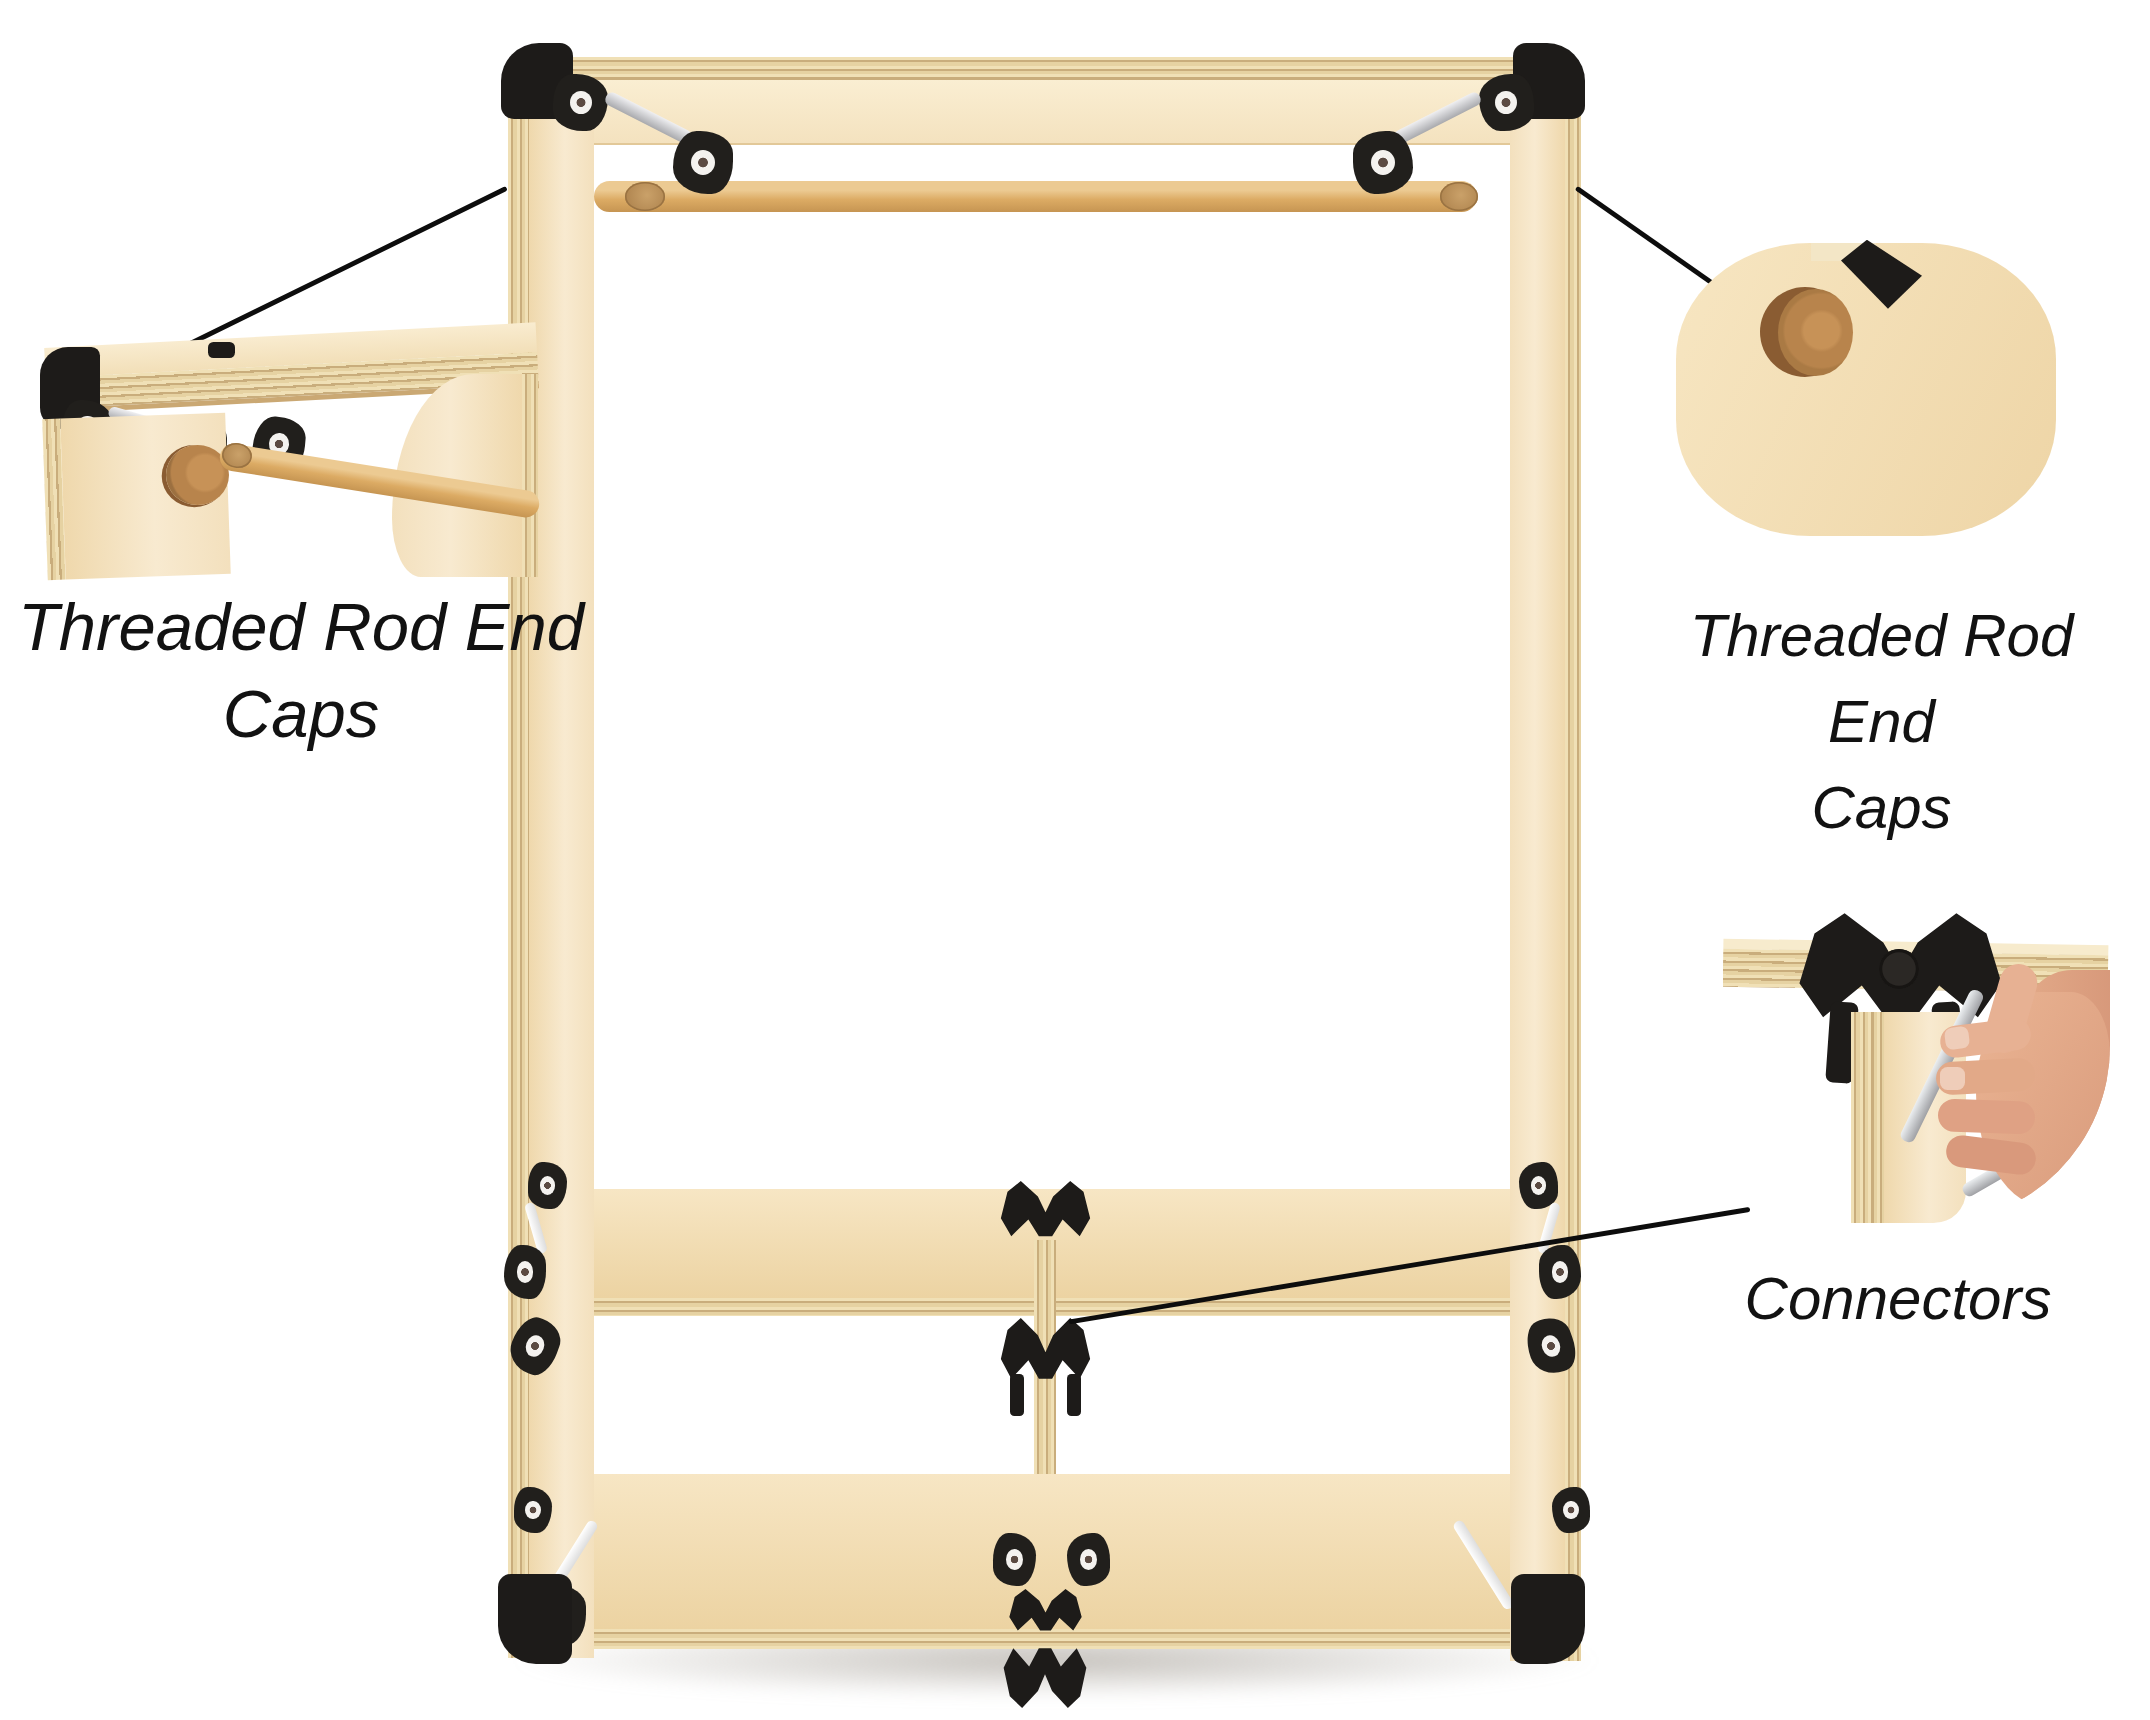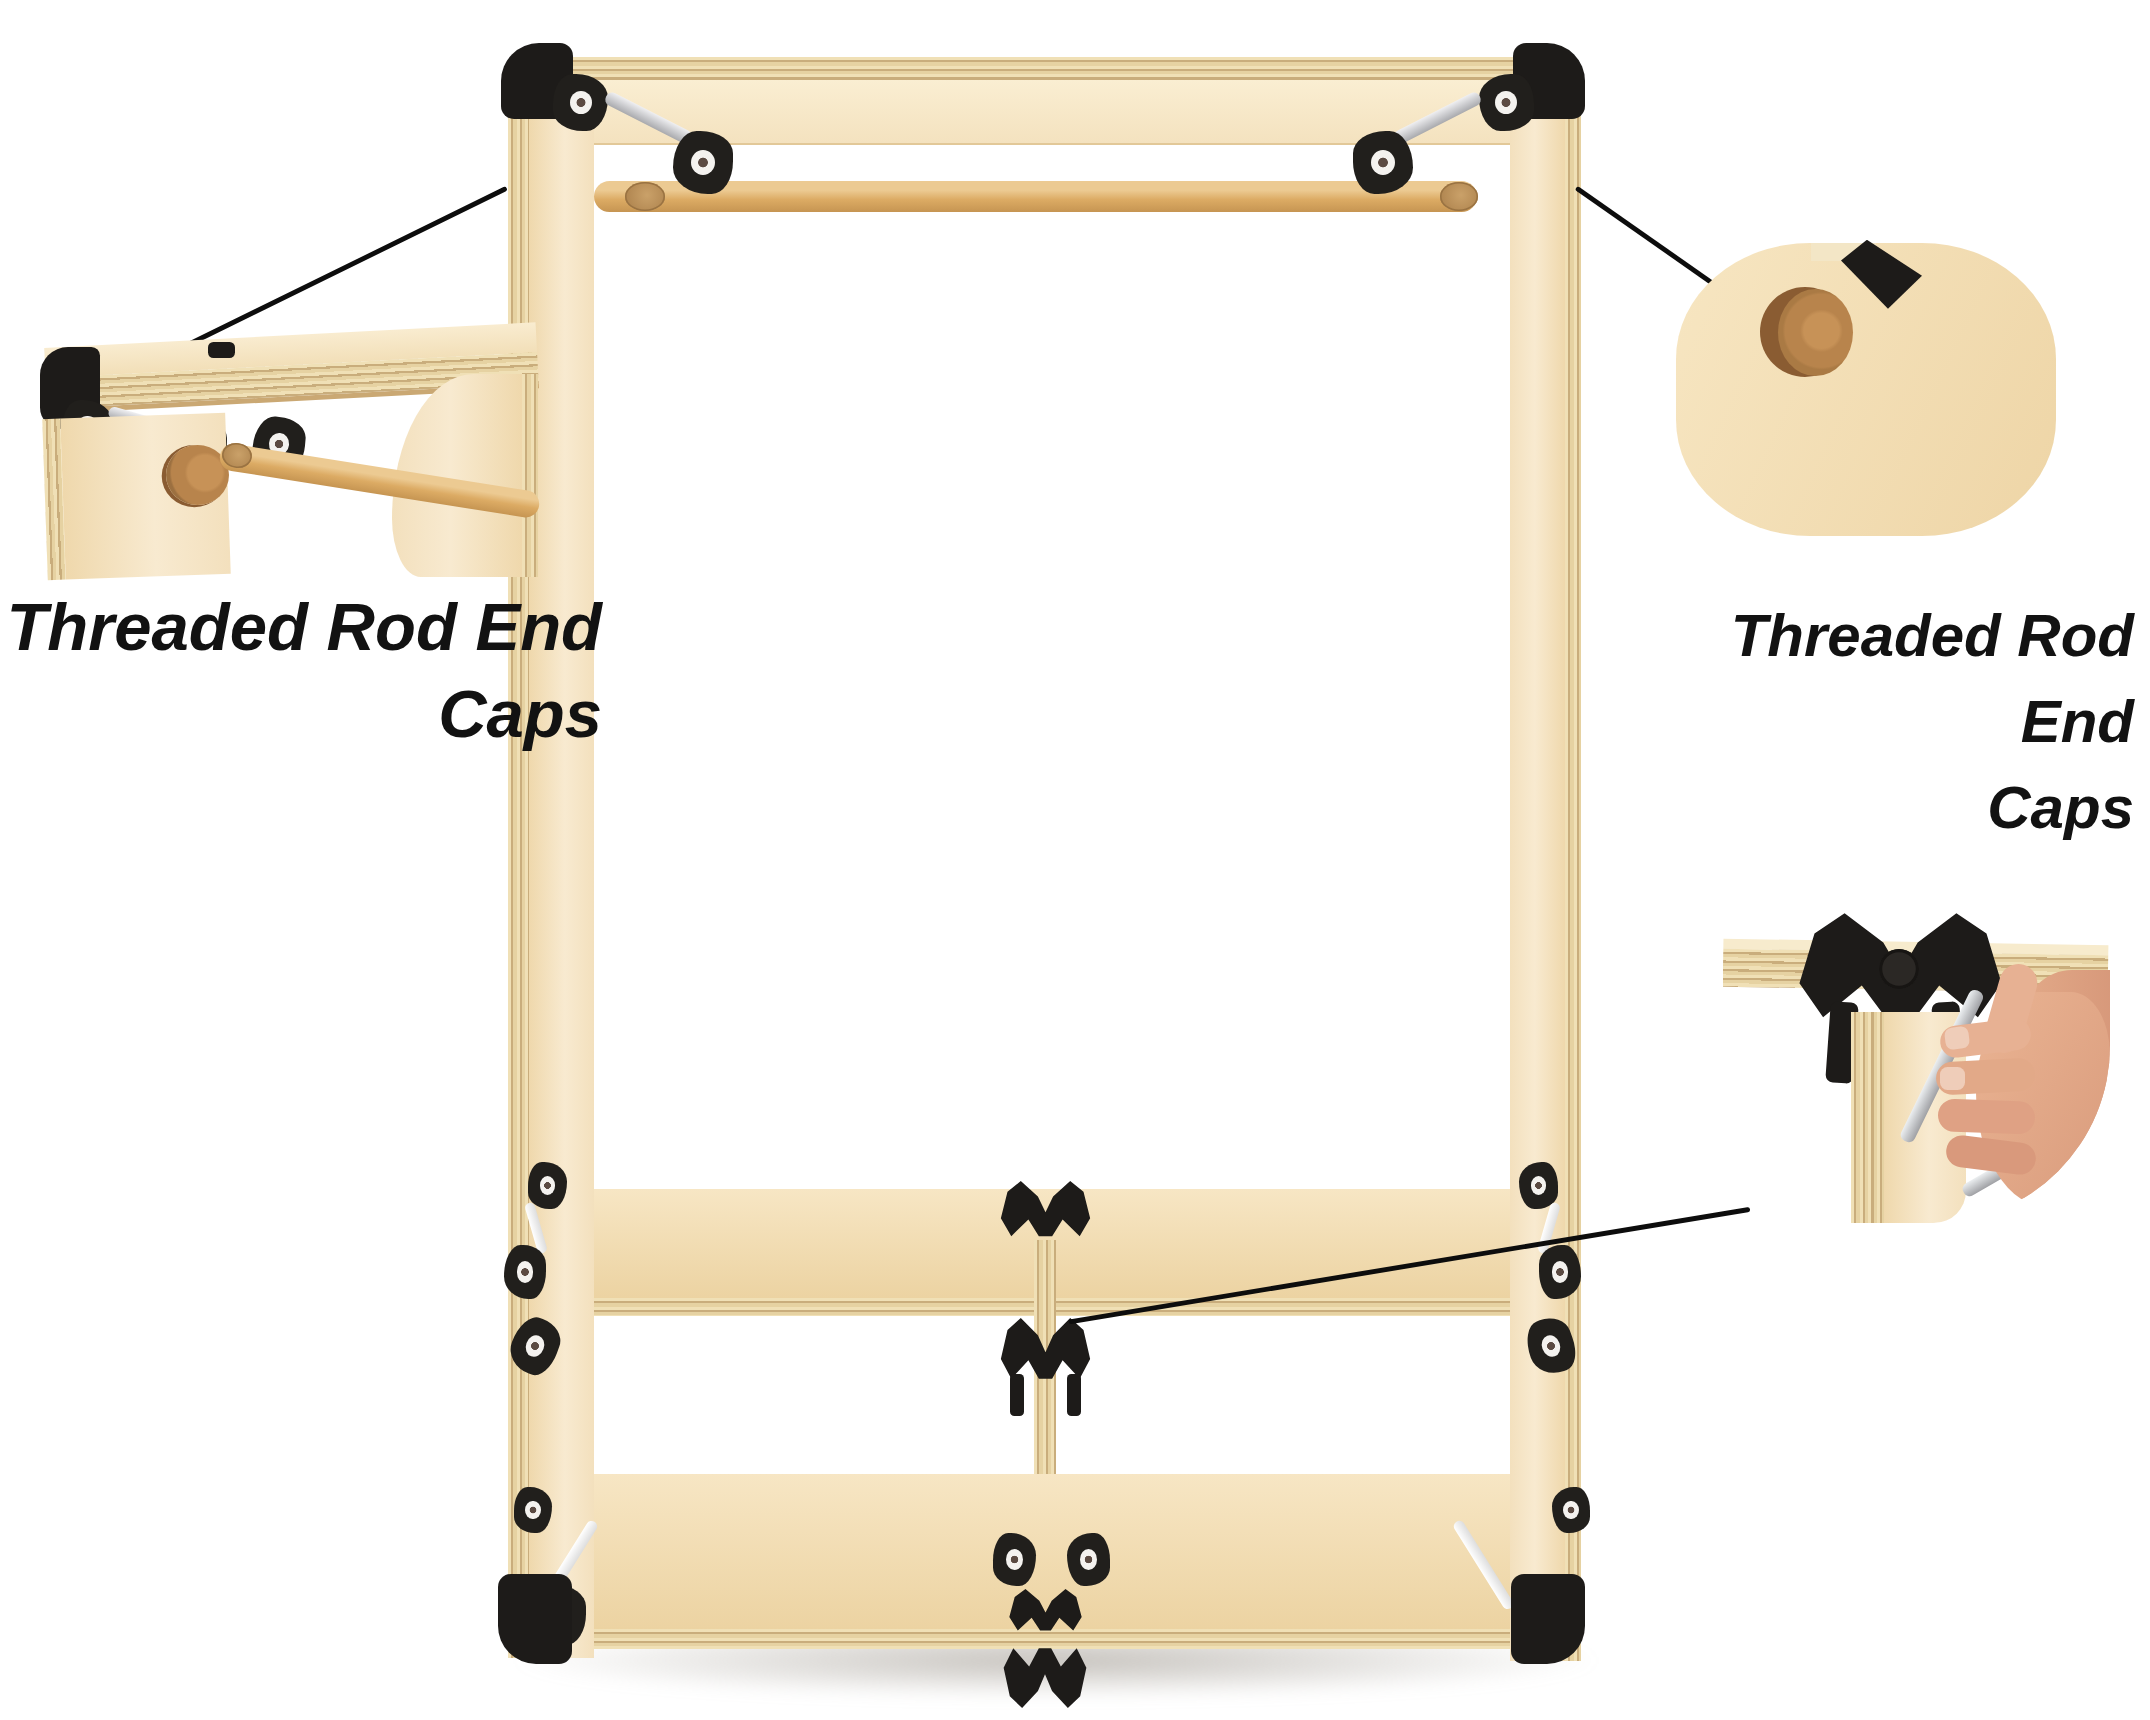--- a/index.html
+++ b/index.html
@@ -17,21 +17,21 @@
   .black{background:#1d1b19;}
   .clamp{background:#211f1c;border-radius:38% 62% 42% 58% / 55% 45% 62% 38%;}
   .clamp::after{content:"";position:absolute;left:30%;top:30%;width:40%;height:40%;border-radius:50%;
      background:radial-gradient(circle,#5b4a42 0 26%,#f4f2ef 30% 100%);}
   .butterfly{background:#1d1b19;clip-path:polygon(3% 62%,10% 18%,24% 0%,42% 26%,50% 52%,58% 26%,76% 0%,90% 18%,97% 62%,86% 92%,68% 64%,57% 92%,43% 92%,32% 64%,14% 92%);}
   .bar-silver{background:linear-gradient(180deg,#f0f0f2,#a8a9ad);border-radius:6.5px;}
   .rod-white{background:linear-gradient(90deg,#ffffff,#dddddd);border-radius:5.4px;}
   .woodrod{background:linear-gradient(180deg,#ecca92 0 30%,#dcab64 60%,#c69552 100%);border-radius:16px;}
   .capdisc{background:radial-gradient(circle at 55% 45%,#caa169,#a97e49);border-radius:50%;box-shadow:inset 0 0 0 1.6px #9a7342;}
   
-  .caption{color:#121212;font-weight:bold;font-style:italic;text-align:right;}
+  .caption{color:#121212;font-weight:normal;font-style:italic;text-align:center;}
   svg{position:absolute;left:0;top:0;}
 </style>
 </head>
 <body>
 
 <div class="abs" style="left:505px;top:1629px;width:1102px;height:70px;background:radial-gradient(ellipse at 50% 45%,rgba(150,143,133,.55),rgba(150,143,133,0) 70%);filter:blur(7.5px);"></div>
 
 <div class="abs" style="left:0;top:0;width:2151px;height:1720px;">
 
   <div class="abs stripes-h" style="left:538px;top:57px;width:1027px;height:22.6px;"></div>
@@ -172,14 +172,15 @@
   <div>Threaded Rod End</div>
   <div>Caps</div>
 </div>
 
 <div class="abs caption" style="left:1629px;top:593px;width:505px;font-size:60px;line-height:86px;">
   <div>Threaded Rod End</div>
   <div>Caps</div>
 </div>
 
 <div class="abs caption" style="left:1656px;top:1252px;width:484px;font-size:60px;line-height:94px;">
+  <div>Connectors</div>
 </div>
 
 
 </body></html>

